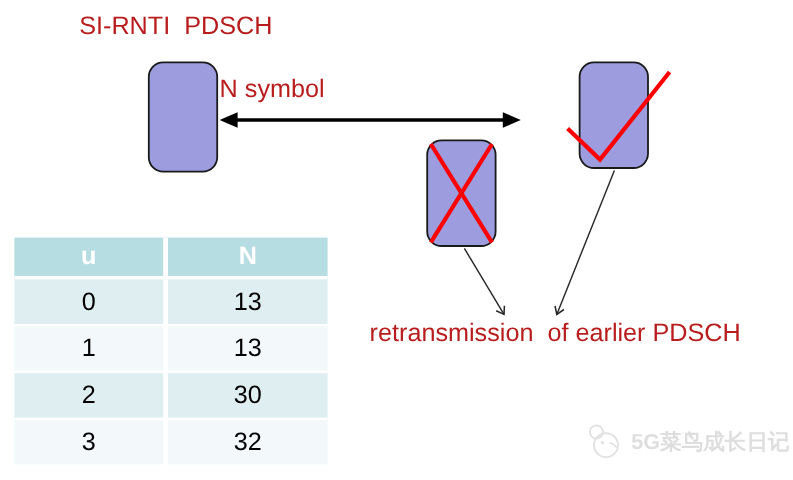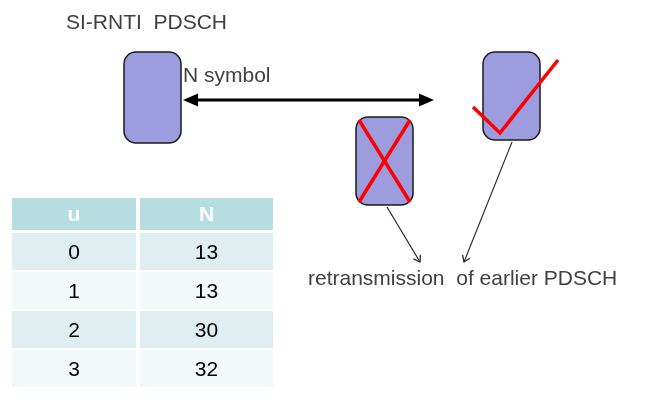--- a/index.html
+++ b/index.html
@@ -2,21 +2,21 @@
 <html><head>
 <meta charset="utf-8">
 <style>
   html,body{margin:0;padding:0;}
   body{
     width:661px;height:400px;background:#ffffff;overflow:hidden;
     font-family:"Liberation Sans", sans-serif;
     position:relative;
   }
   .canvas{position:absolute;left:0;top:0;width:661px;height:400px;background:#ffffff;}
-  .txt{position:absolute;color:#404040;white-space:pre;}
+  .txt{position:absolute;color:#b91c1c;white-space:pre;}
   .title{left:66px;top:10px;font-size:21px;}
   .arrow-label{left:183px;top:63px;width:251px;font-size:21px;}
   .caption{left:308px;top:266px;font-size:21px;}
   svg.diagram{position:absolute;left:0;top:0;}
 
   
   table.un{
     position:absolute;left:12px;top:198px;
     border-collapse:separate;border-spacing:0;
     font-size:21px;color:#000000;
@@ -108,14 +108,23 @@
         <td>2</td>
         <td>30</td>
       </tr>
       <tr>
         <td>3</td>
         <td>32</td>
       </tr>
     </tbody>
   </table>
 
+  <div class="watermark">
+    <svg width="30" height="32" viewBox="0 0 30 32">
+      <circle cx="8" cy="8" r="5.5" fill="none" stroke="#e2e2e2" stroke-width="1.6"></circle>
+      <circle cx="16" cy="19" r="10" fill="none" stroke="#e2e2e2" stroke-width="1.6"></circle>
+      <circle cx="13" cy="17" r="1.4" fill="#e2e2e2"></circle>
+      <path d="M19,17 q4,1 6,4" fill="none" stroke="#e2e2e2" stroke-width="1.4"></path>
+    </svg>
+    <span class="wm-text">5G菜鸟成长日记</span>
+  </div>
 
 </div>
 
 </body></html>

